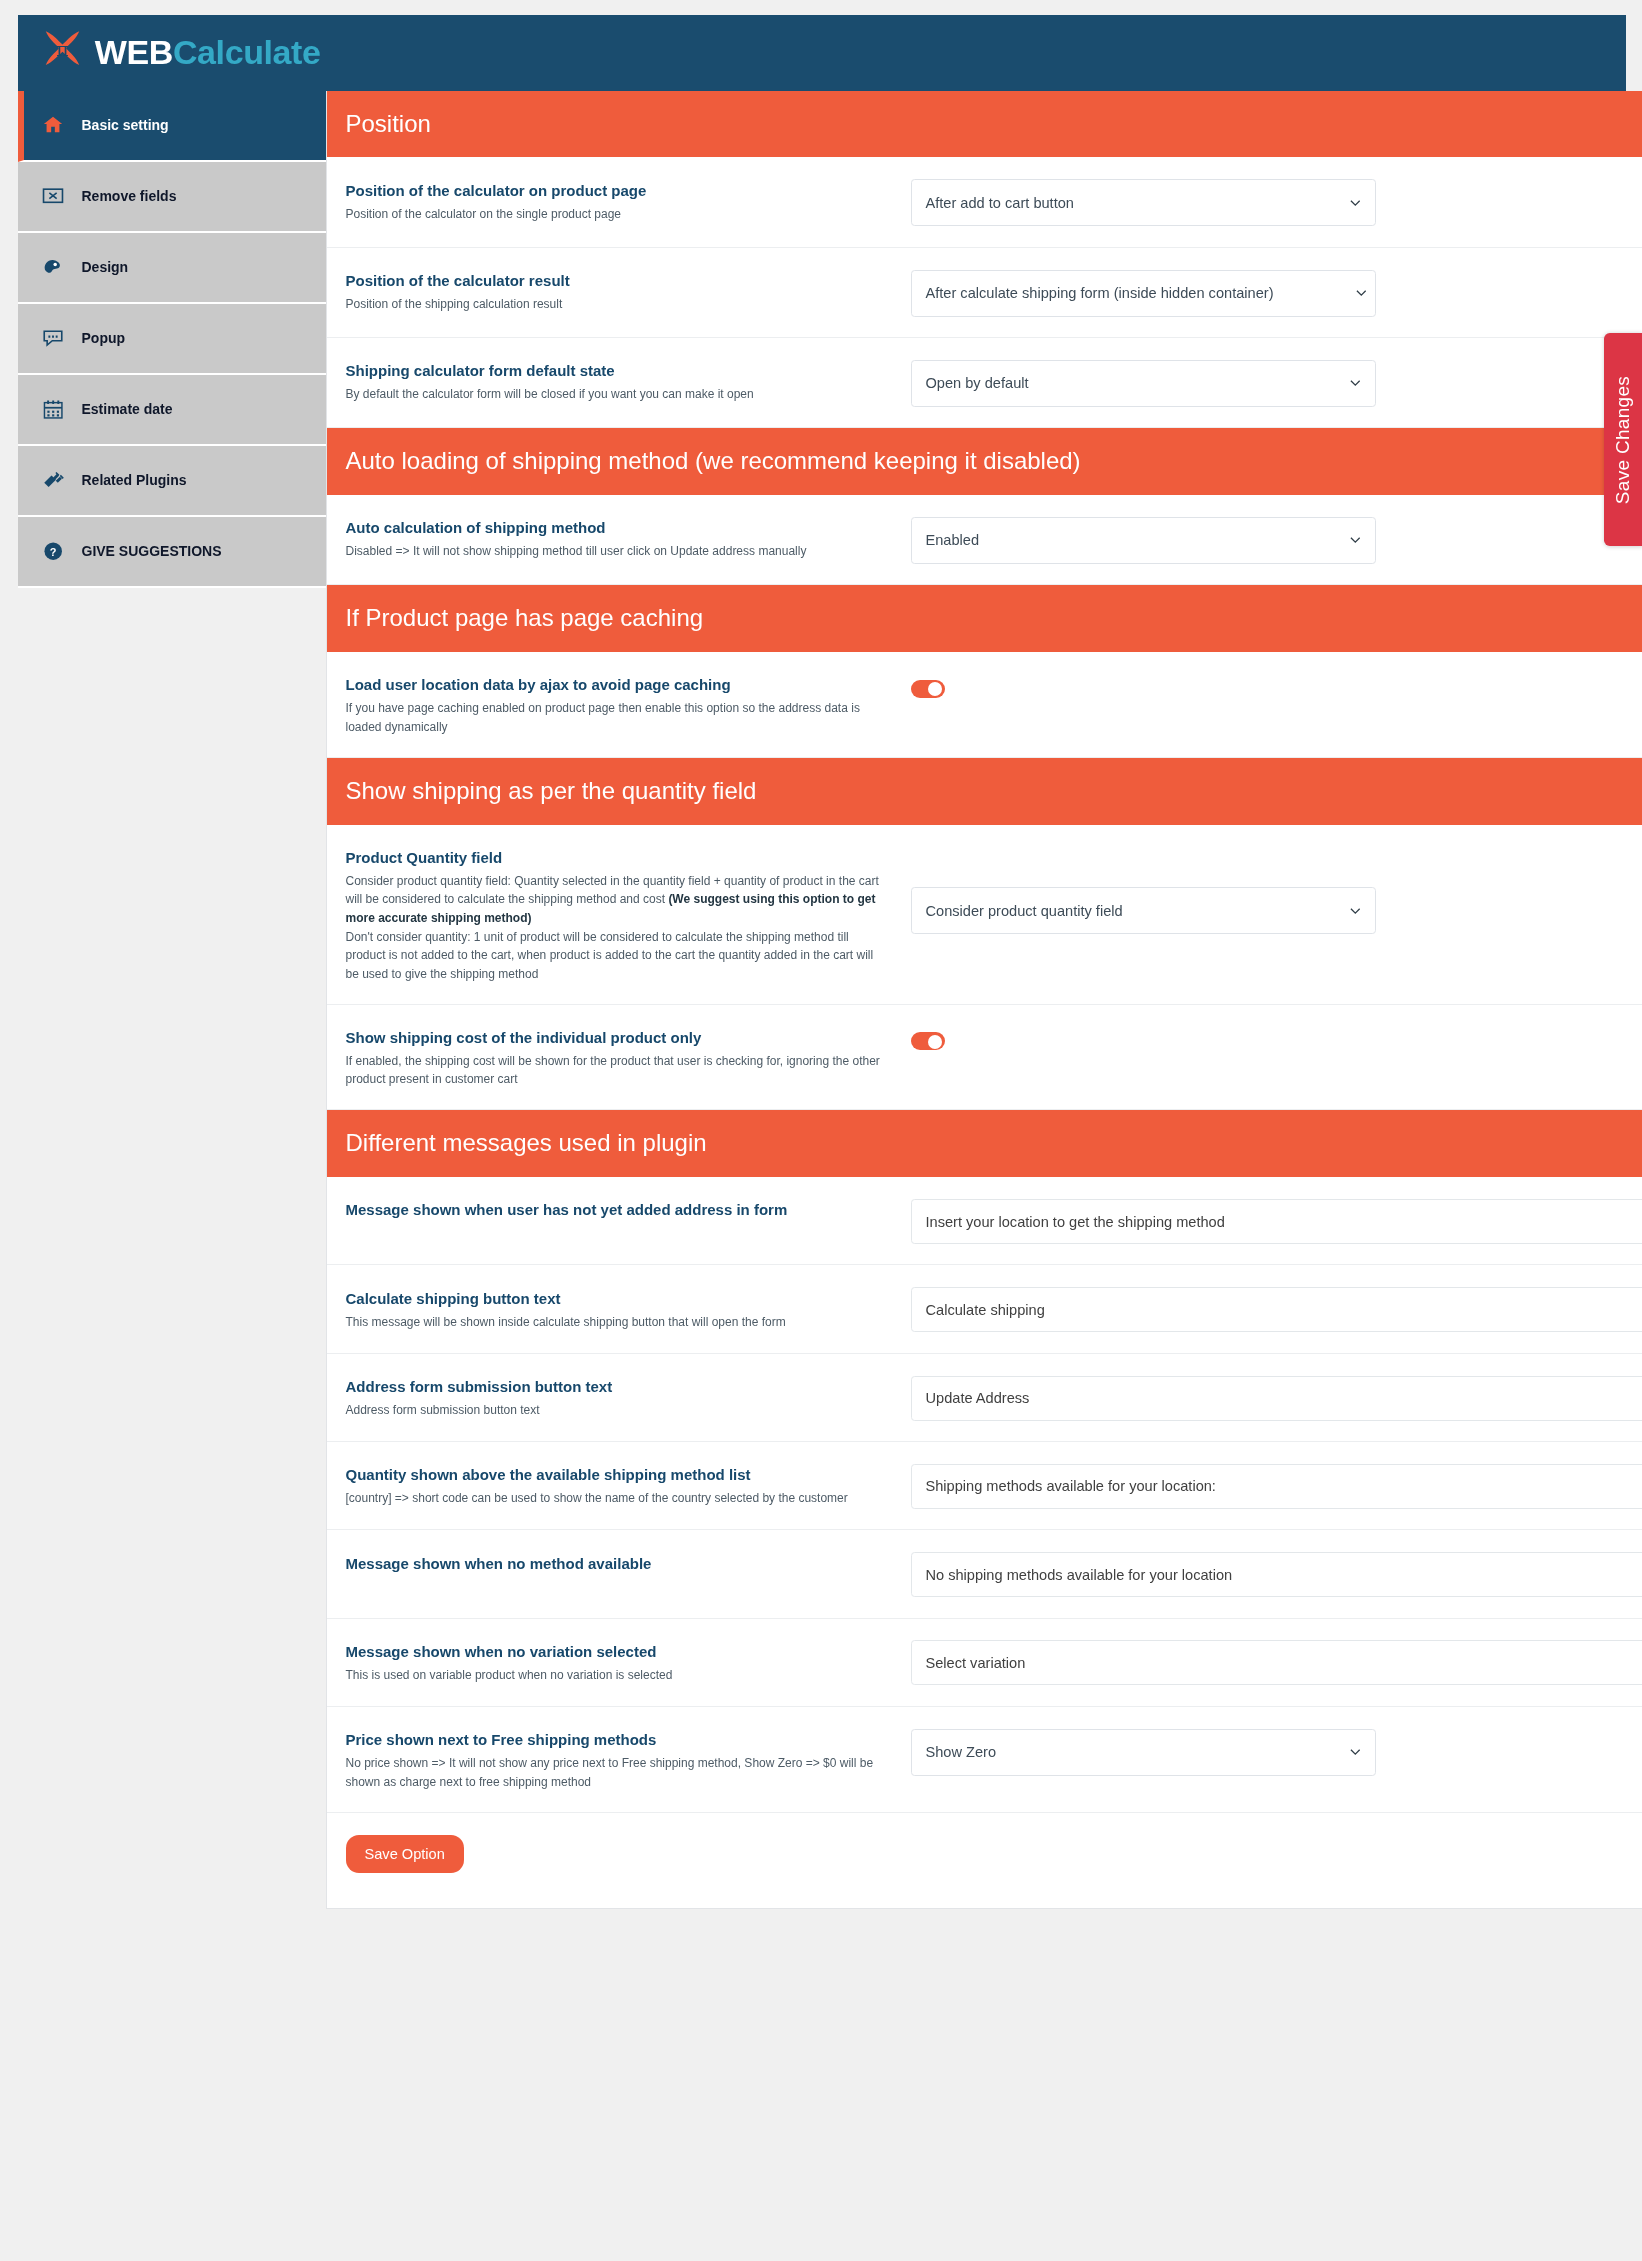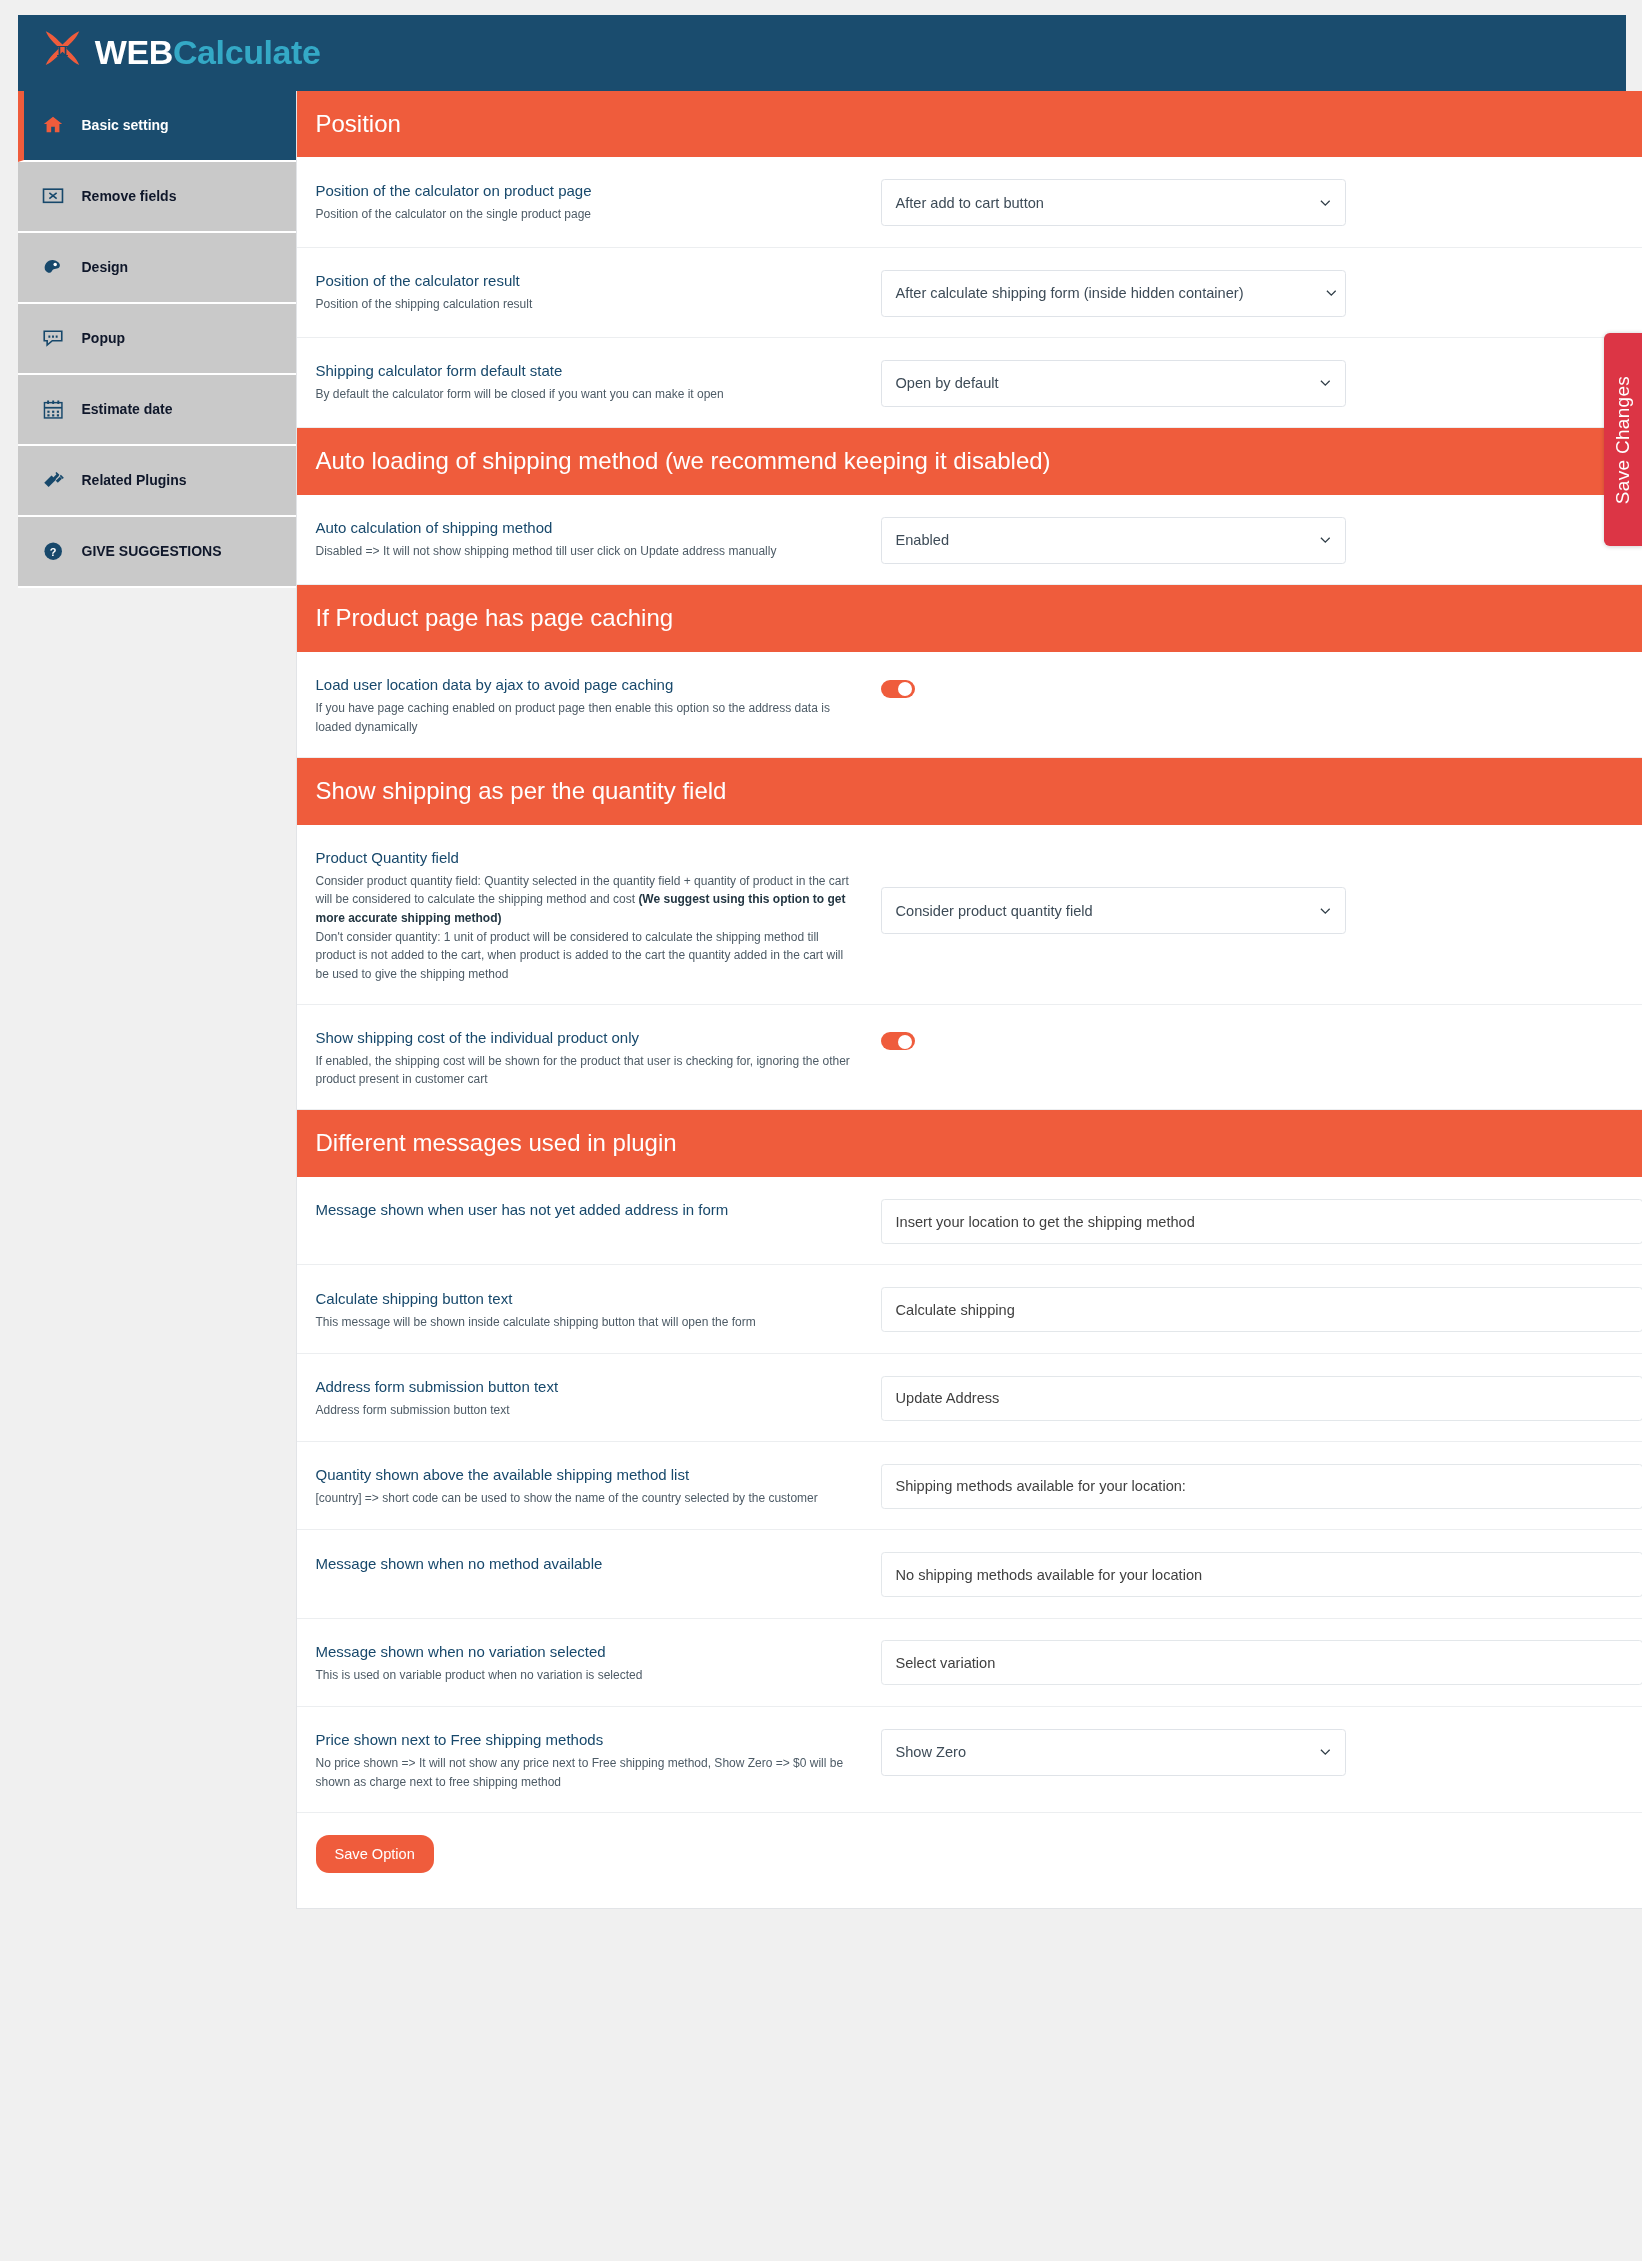--- a/index.html
+++ b/index.html
@@ -26,21 +26,21 @@
   .logo-wrap { display: flex; align-items: center; gap: 7.3px; }
   .logo-mark { width: 51px; height: 51px; position: relative; flex: none; }
   .logo-text { font-size: 34px; font-weight: bold; letter-spacing: -0.4px; }
   .logo-text .w { color: #ffffff; }
   .logo-text .s { color: #34a9c6; }
 
   
   .shell { display: flex; align-items: flex-start; }
 
   
-  .sidebar { width: 278px; flex: none; }
+  .sidebar { width: 308px; flex: none; }
   .side-item {
     background: #c9c9c9;
     color: #0f172a;
     height: 71px;
     display: flex;
     align-items: center;
     padding-left: 23px;
     gap: 16px;
     font-size: 14px;
     font-weight: bold;
@@ -70,21 +70,21 @@
     display: flex;
     align-items: flex-start;
     border-bottom: 0.7px solid #eceef0;
     padding: 20.4px 19px 20.4px 19px;
     min-height: 87px;
   }
   .row:last-child { border-bottom: 0.7px solid #eceef0; }
   .row-left { width: 565px; flex: none; padding-right: 22px; padding-top: 2.9px; }
   .label {
     font-size: 15px;
-    font-weight: normal;
+    font-weight: bold;
     color: #17486b;
     line-height: 1.35;
     margin-bottom: 3.6px;
   }
   .desc {
     font-size: 12px;
     color: #4d5b66;
     line-height: 1.55;
   }
   .desc b { color: #233642; }

